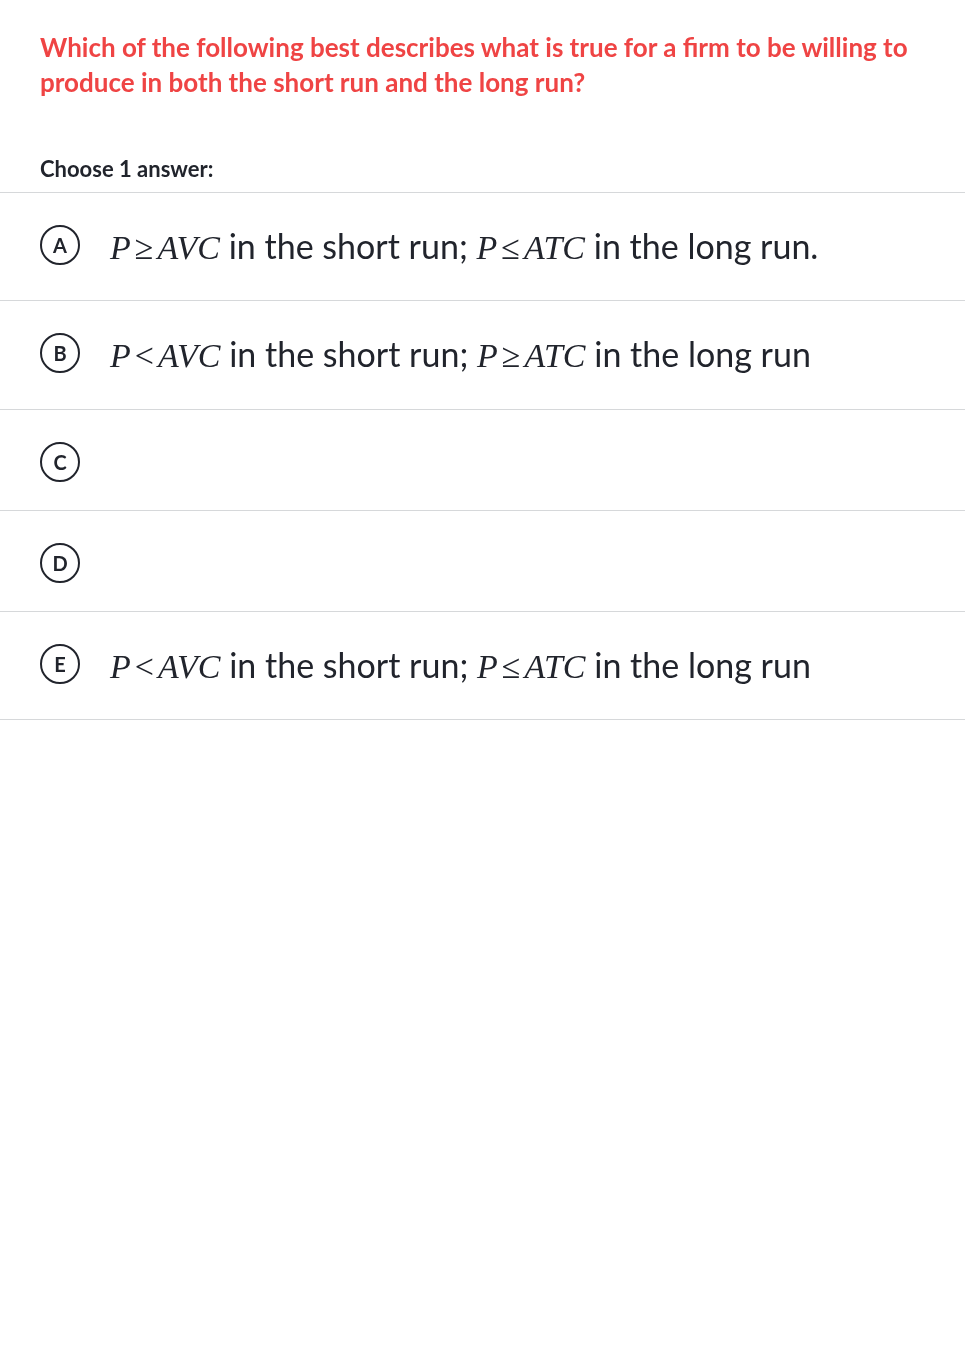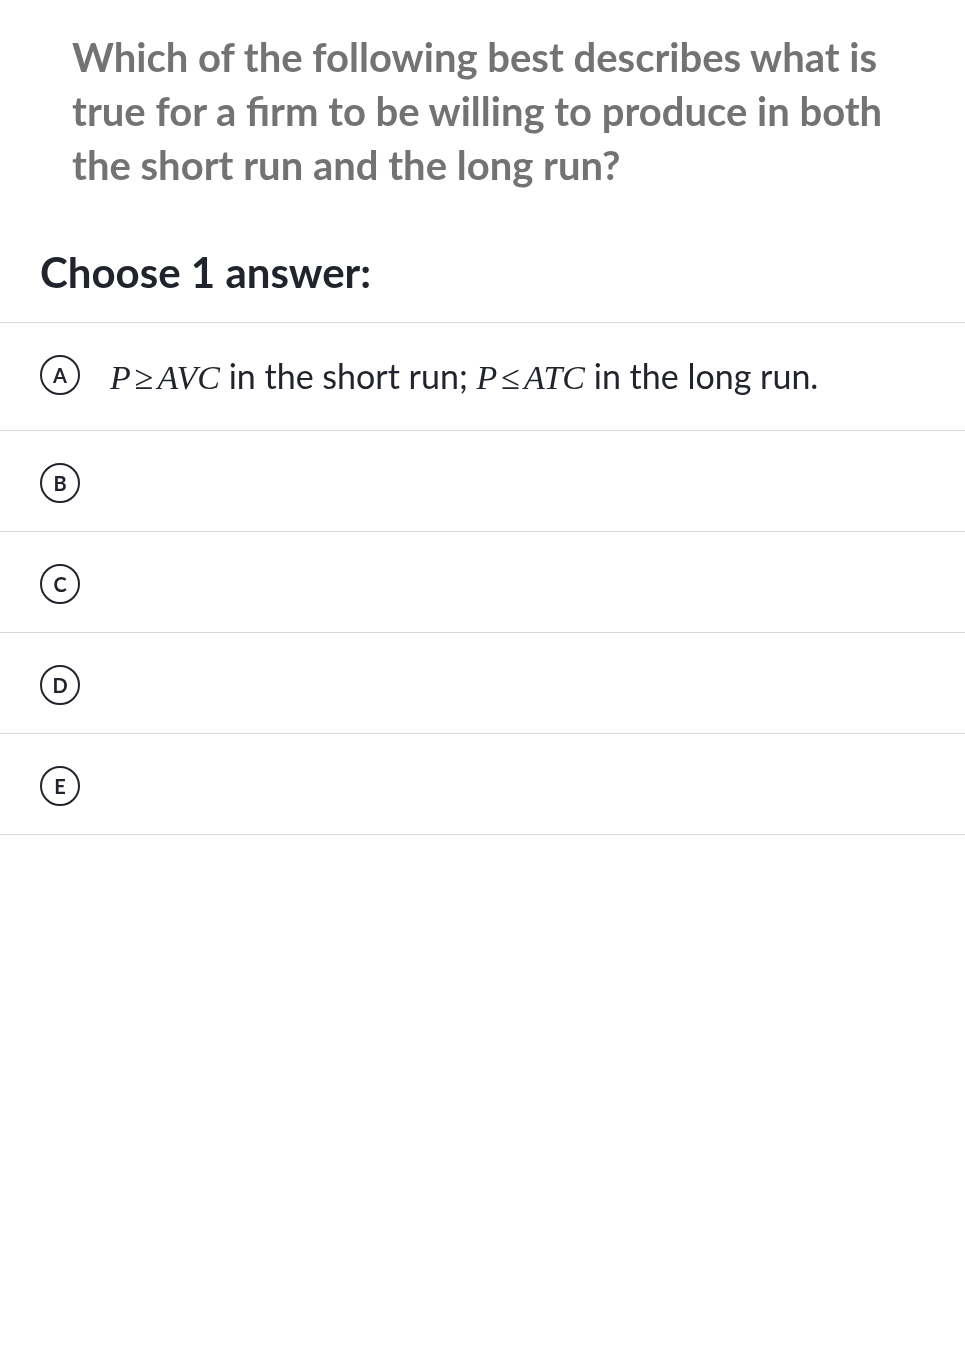--- a/index.html
+++ b/index.html
@@ -5,32 +5,31 @@
   * { box-sizing: border-box; margin: 0; padding: 0; }
   body {
     font-family: -apple-system, BlinkMacSystemFont, "Segoe UI", "Lato", sans-serif;
     background: #fff;
     color: #21242c;
     width: 965px;
     padding: 0;
   }
   .container { padding: 30px 40px 0 40px; }
   .question {
-    font-size: 40px;
+    font-size: 26px;
     font-weight: 700;
     line-height: 1.35;
-    color: #737373;
+    color: #ef4444;
     margin-bottom: 55px;
-    margin-left: 32px;
   }
   .choose {
-    font-size: 42px;
+    font-size: 22px;
     font-weight: 700;
     color: #21242c;
-    margin-bottom: 25px;
+    margin-bottom: 10px;
   }
   .options { }
   .option {
     display: flex;
     align-items: flex-start;
     padding: 28px 40px 28px 40px;
     border-top: 1px solid #d6d8da;
     cursor: pointer;
     margin: 0 -40px;
   }
@@ -79,28 +78,34 @@
 
     <div class="option">
       <div class="letter-circle">A</div>
       <div class="option-text">
         <span class="math">P</span><span class="mathop">≥</span><span class="math">AVC</span><span> in the short run; </span><span class="math">P</span><span class="mathop">≤</span><span class="math">ATC</span><span> in the long run.</span>
       </div>
     </div>
 
     <div class="option">
       <div class="letter-circle">B</div>
+      <div class="option-text">
+        <span class="math">P</span><span class="mathop">&lt;</span><span class="math">AVC</span><span> in the short run; </span><span class="math">P</span><span class="mathop">≥</span><span class="math">ATC</span><span> in the long run</span>
+      </div>
     </div>
 
     <div class="option">
       <div class="letter-circle">C</div>
     </div>
 
     <div class="option">
       <div class="letter-circle">D</div>
     </div>
 
     <div class="option">
       <div class="letter-circle">E</div>
+      <div class="option-text">
+        <span class="math">P</span><span class="mathop">&lt;</span><span class="math">AVC</span><span> in the short run; </span><span class="math">P</span><span class="mathop">≤</span><span class="math">ATC</span><span> in the long run</span>
+      </div>
     </div>
 
   </div>
 </div>
 
 </body></html>

